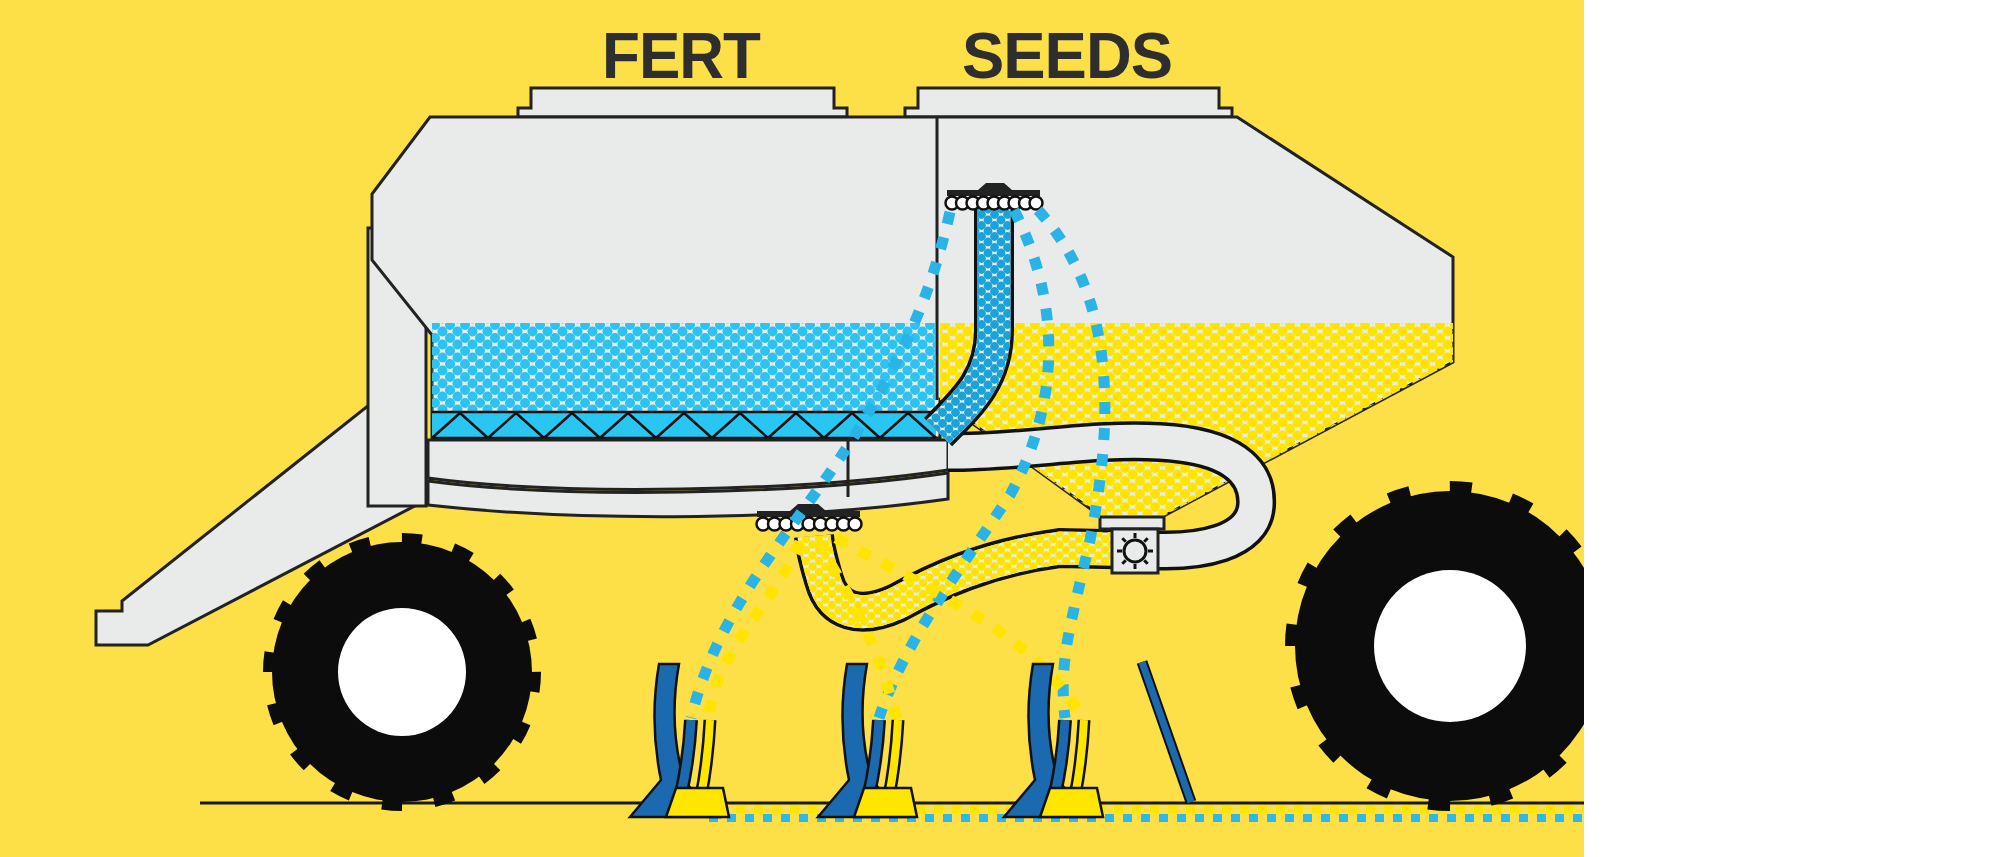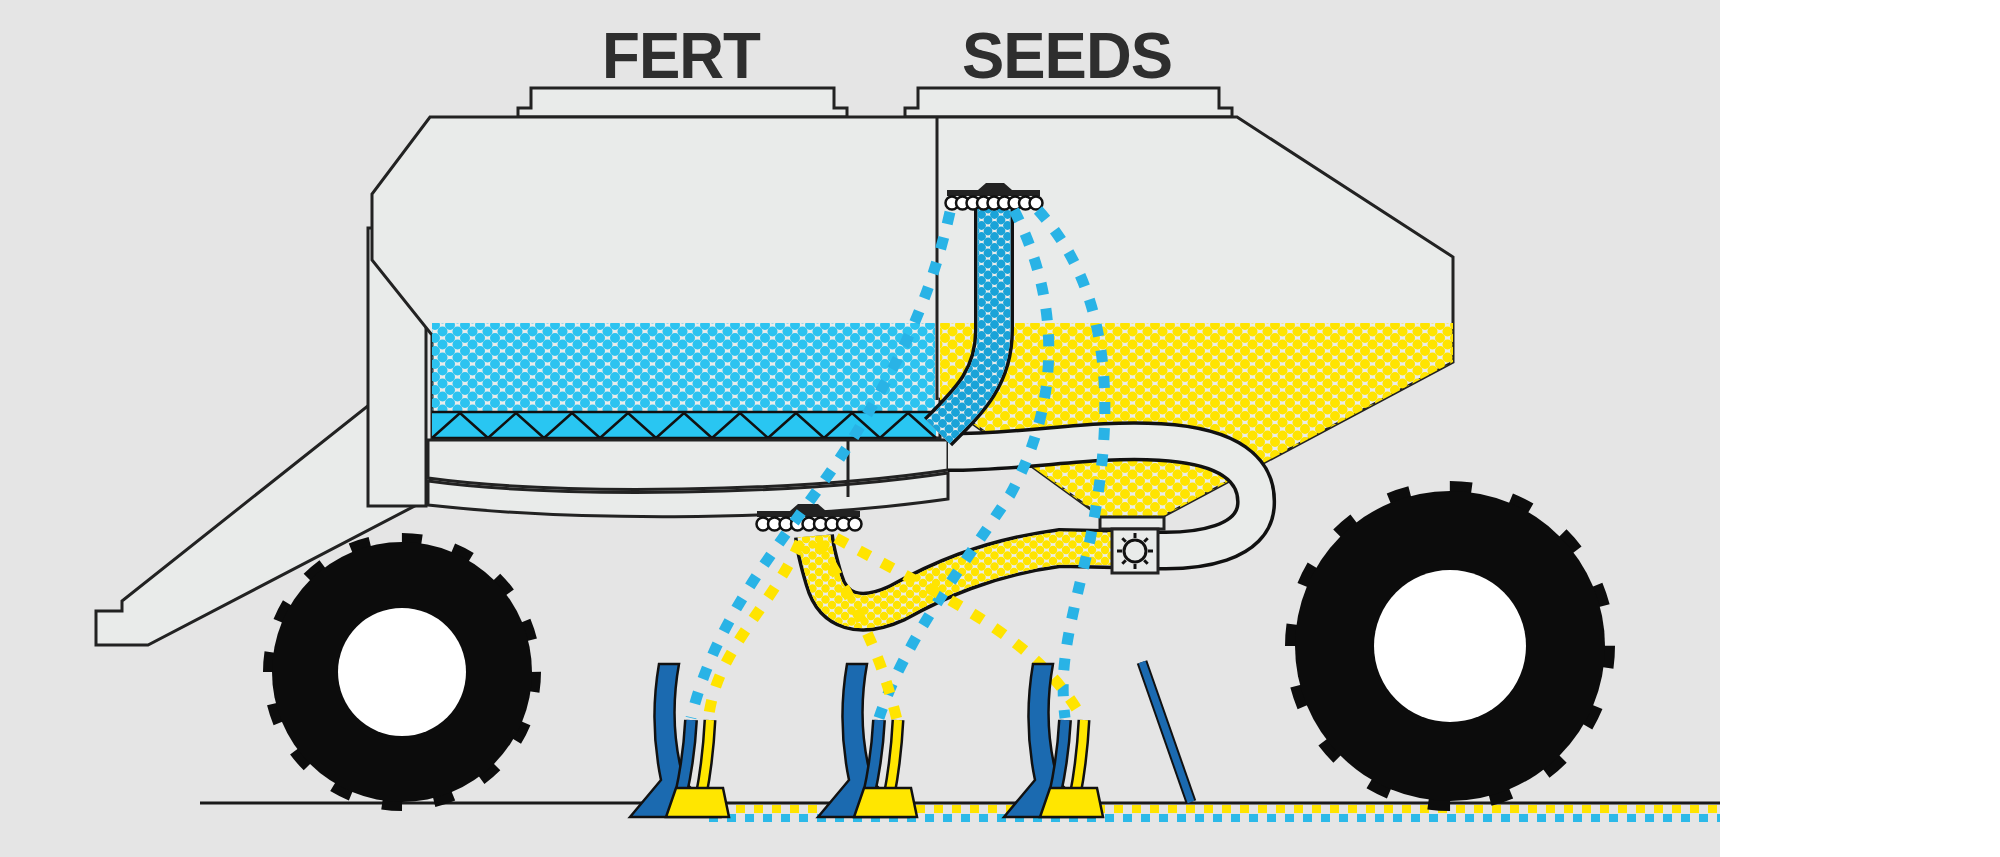--- a/index.html
+++ b/index.html
@@ -1,16 +1,16 @@
 <!DOCTYPE html>
 <html><head>
 <meta charset="utf-8">
 <style>
   html,body{margin:0;padding:0;background:#ffffff;}
-  .stage{width:1720px;height:857px;position:relative;background:#e5e5e5;overflow:hidden;}
+  .stage{width:1584px;height:857px;position:relative;background:#fde047;overflow:hidden;}
   svg{display:block;}
   text.big-label{
     font-family:"Liberation Sans", sans-serif;
     font-weight:bold;
     font-size:64px;
     fill:#2e2e2e;
     letter-spacing:-1px;
   }
 </style>
 </head>

